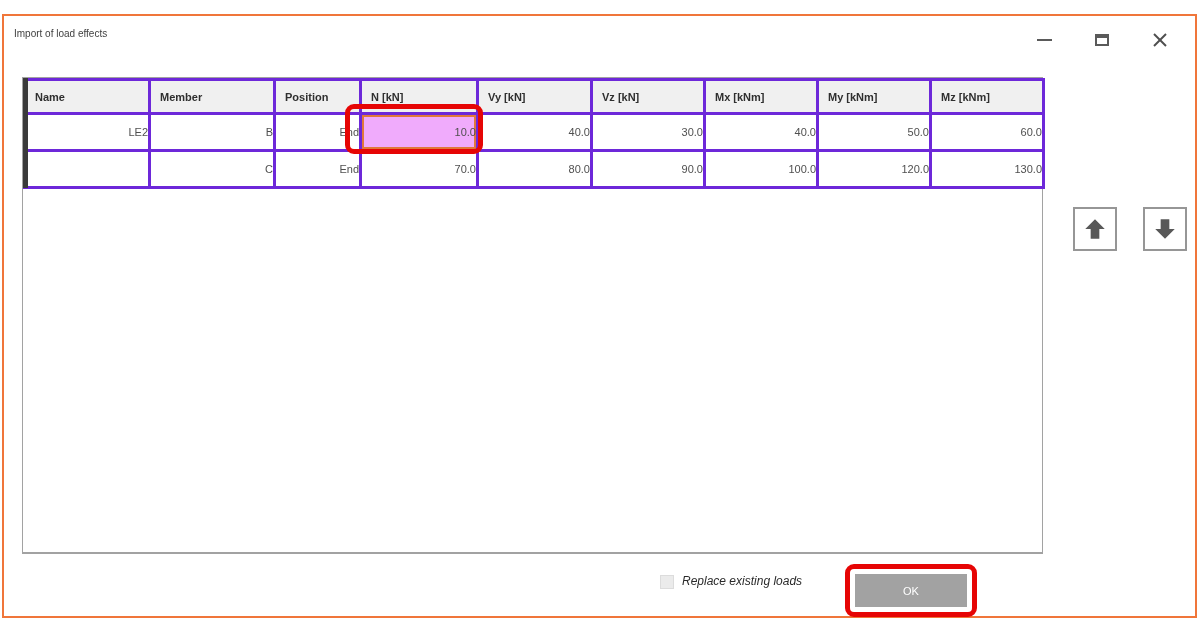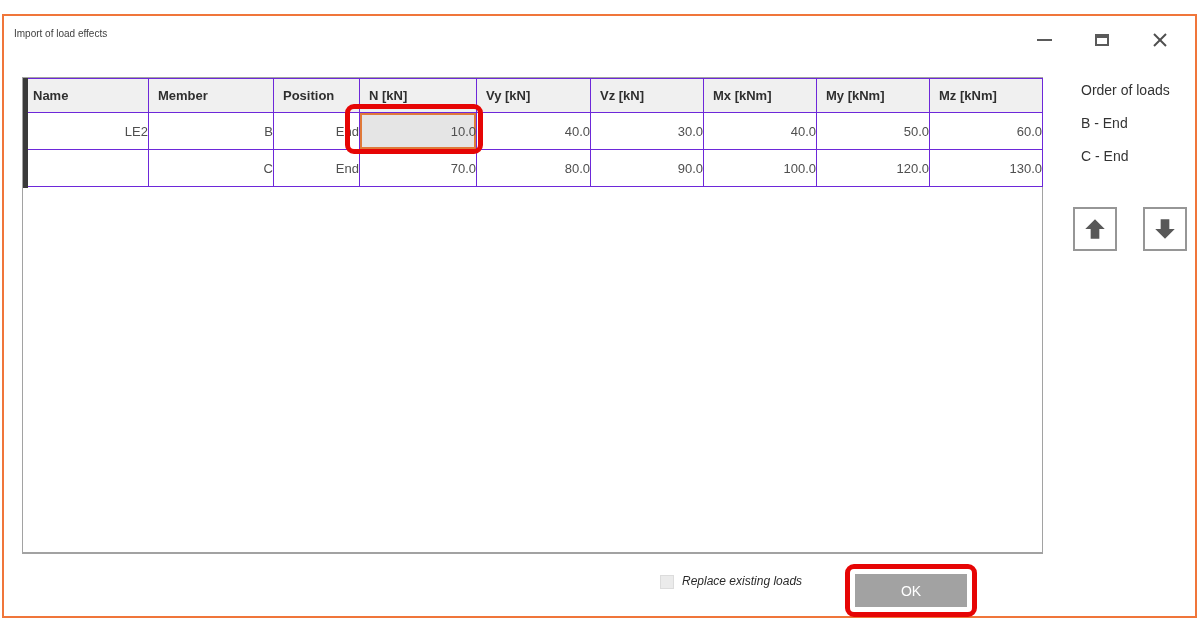--- a/index.html
+++ b/index.html
@@ -14,42 +14,42 @@
   .win-btn { width:34px; height:24px; display:flex; align-items:center; justify-content:center; cursor:default; }
   .ico-min { width:15px; height:2px; background:#5a5a5a; }
   .ico-max { width:14px; height:12px; border:2px solid #5a5a5a; border-top-width:4px; background:#fff; }
   .ico-close { width:14px; height:14px; }
   .ico-close svg { display:block; }
 
   
   .grid-wrap { position:absolute; left:18px; top:61px; width:1021px; height:477px;
                border:1px solid #a2a2a2; border-bottom-width:2px; background:#fff; }
   table { border-collapse:collapse; table-layout:fixed; width:1019px; }
-  th, td { border:1px solid #6d28d9; font-size:13px; overflow:hidden; white-space:nowrap; }
+  th, td { border:3px solid #6d28d9; font-size:11px; overflow:hidden; white-space:nowrap; }
   th { height:34px; background:#f0f0f0; color:#2f2f2f; font-weight:bold;
        text-align:left; padding-left:9px; }
   td { height:37px; color:#4f4f4f; padding-left:14px; background:#fff;text-align:right; }
-  td.sel { background:#e5e5e5; box-shadow:inset 0 0 0 2px #e0793a; }
+  td.sel { background:#f0abfc; box-shadow:inset 0 0 0 2px #e0793a; }
   .row-accent { position:absolute; left:0px; top:0px; width:5px; height:110px; background:#3a3a3a; }
 
   
   .order-panel { position:absolute; left:1077px; top:66px; width:112px; }
   .order-title { font-size:14px; color:#333333; margin-bottom:17px; }
   .order-item { font-size:14px; color:#333333; margin-bottom:17px; }
   .move-btns { position:absolute; left:1069px; top:191px; display:flex; gap:26px; }
   .move-btn { width:44px; height:44px; background:#ffffff; border:2px solid #969696;
               display:flex; align-items:center; justify-content:center; cursor:pointer; }
   .move-btn svg { display:block; }
 
   
   .checkbox { position:absolute; left:656px; top:559px; width:14px; height:14px;
               background:#ebebeb; border:1px solid #dcdcdc; }
   .checkbox-label { position:absolute; left:678px; top:558px; font-size:12px; color:#2b2b2b;font-style:italic; }
   .btn { position:absolute; height:33px; background:#a2a2a2; color:#ffffff;
-         font-size:14px; border:none; display:flex; align-items:center; justify-content:center;
+         font-size:11px; border:none; display:flex; align-items:center; justify-content:center;
          cursor:pointer; font-family:"Liberation Sans", sans-serif; }
   .btn-ok { left:851px; top:558px; width:112px; }
   .btn-cancel { left:1009px; top:558px; width:115px; }
 
   
   .annot { position:absolute; border:5px solid #e60505; border-radius:9px;
            pointer-events:none; background:transparent; }
   .annot-cell { left:341px; top:88px; width:138px; height:50px; }
   .annot-ok { left:841px; top:548px; width:132px; height:53px; }
 </style>
@@ -122,25 +122,20 @@
         <td>90.0</td>
         <td>100.0</td>
         <td>120.0</td>
         <td>130.0</td>
       </tr>
     </tbody>
       </table>
     <div class="row-accent"></div>
   </div>
 
-  <div class="order-panel">
-    <div class="order-title">Order of loads</div>
-    <div class="order-item">B - End</div>
-    <div class="order-item">C - End</div>
-  </div>
 
   <div class="move-btns">
     <div class="move-btn">
       <span>
         <svg width="26" height="26" viewBox="0 0 24 24">
           <polygon points="12,3 21,12 16,12 16,21 8,21 8,12 3,12" fill="#585858"></polygon>
         </svg>
       </span>
     </div>
     <div class="move-btn">

